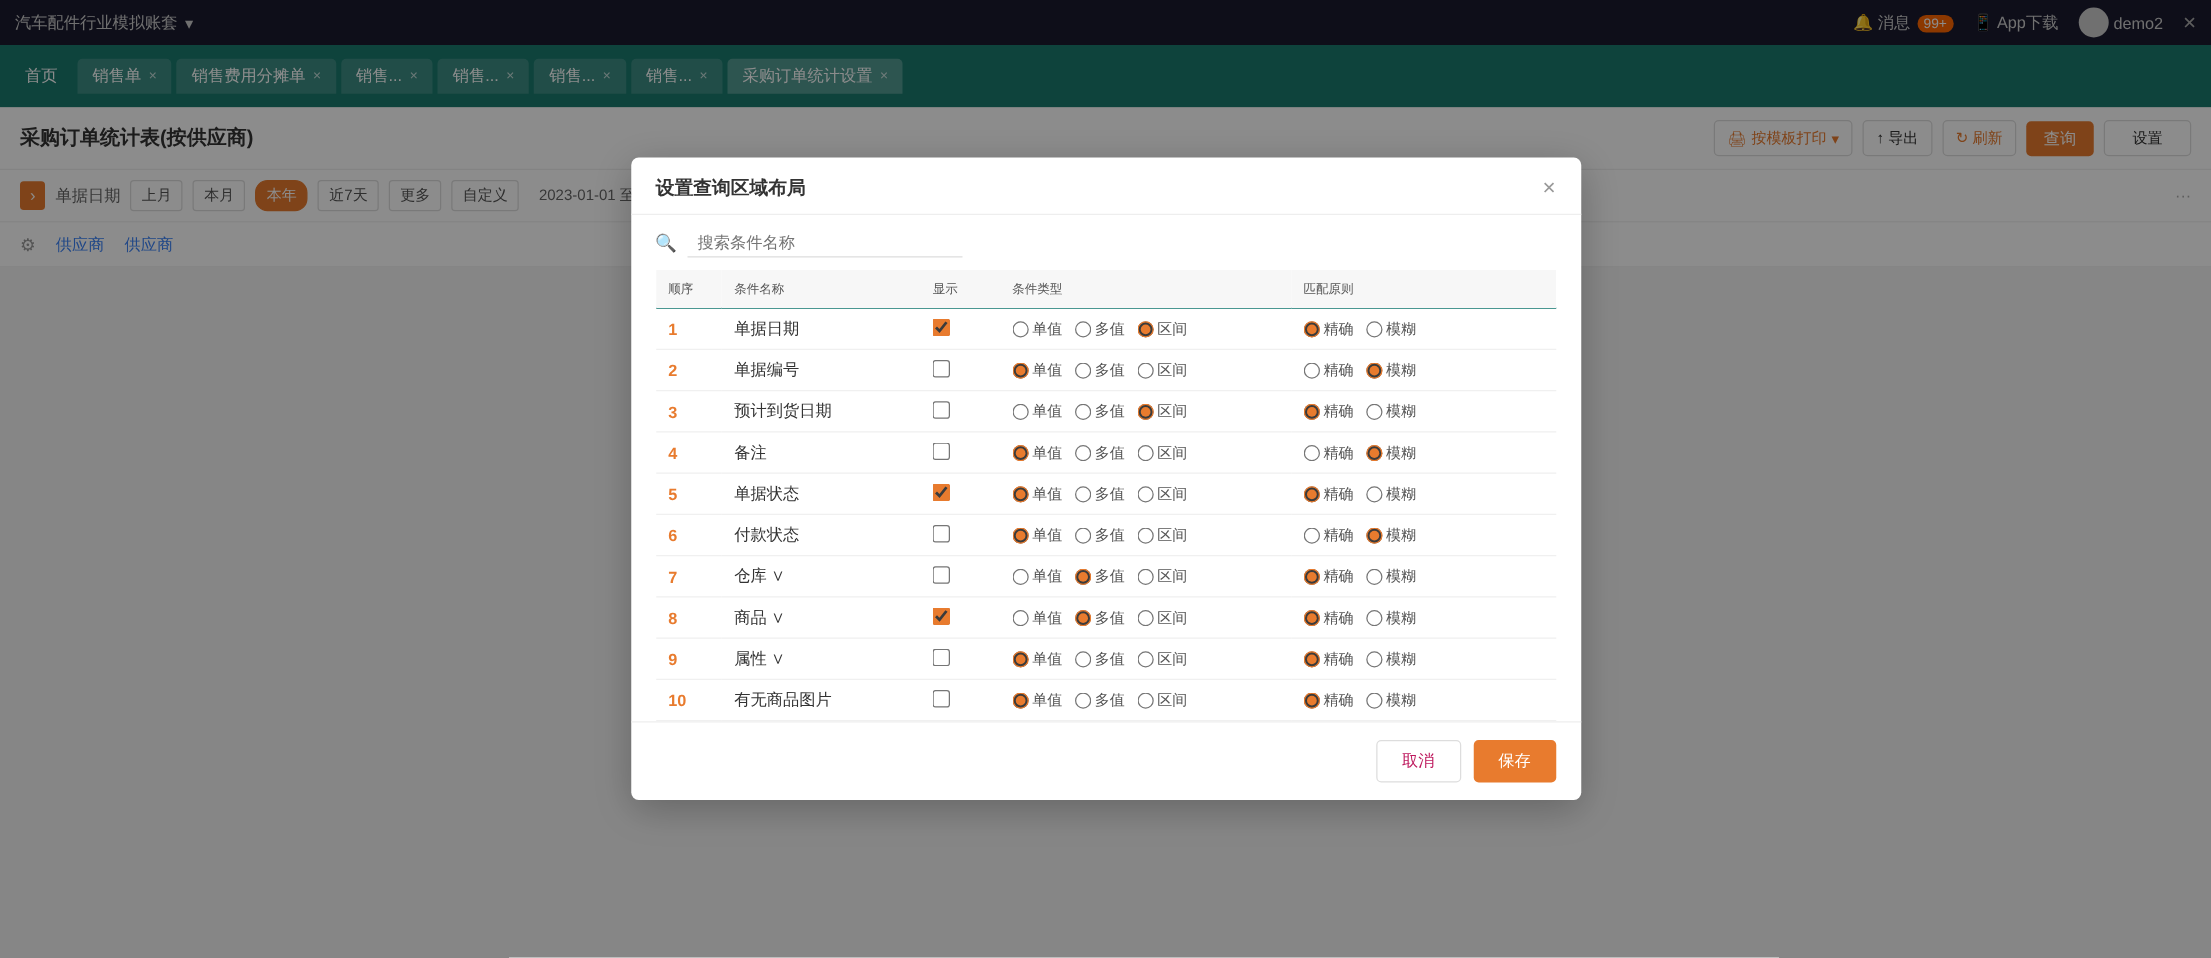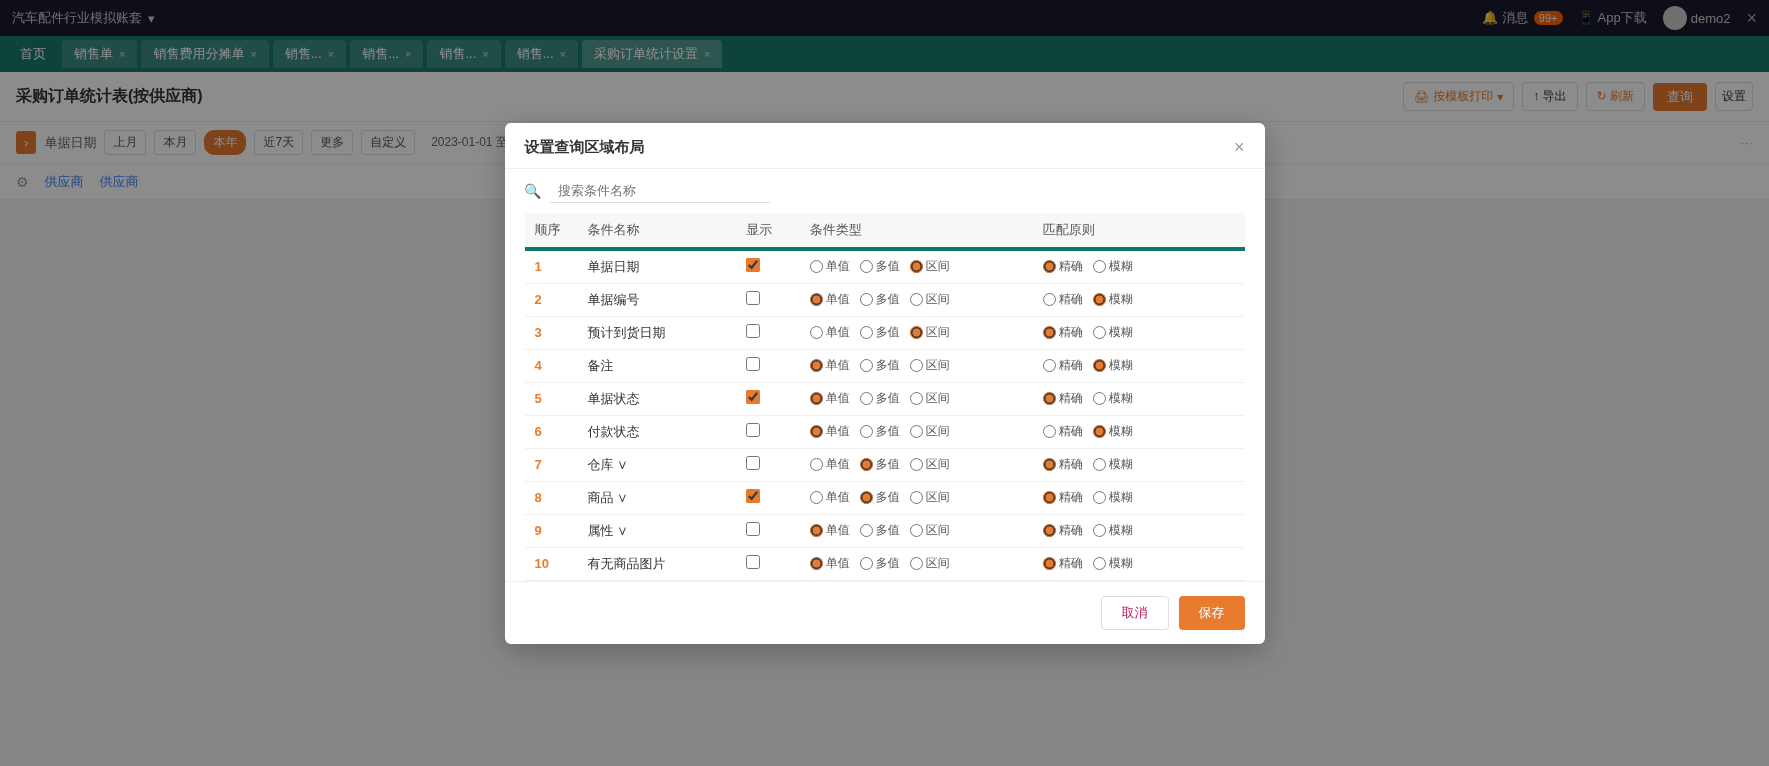--- a/index.html
+++ b/index.html
@@ -16,21 +16,21 @@
       color: #ccc;
     }
     .top-nav-left { font-size: 13px; color: #ccc; display: flex; align-items: center; gap: 6px; }
     .top-nav-right { display: flex; align-items: center; gap: 16px; font-size: 13px; color: #ccc; margin-left: 16px; }
     .top-nav-right .badge { background: #f60; color: #fff; border-radius: 10px; padding: 1px 5px; font-size: 11px; margin-left: 2px; }
     .top-nav-right .close-btn { color: #aaa; cursor: pointer; font-size: 16px; }
 
     
     .tab-bar {
       background: #1a7a6e;
-      height: 36px;
+      height: 50px;
       display: flex;
       align-items: center;
       padding: 0 8px;
       gap: 4px;
     }
     .tab-item {
       background: rgba(255,255,255,0.15);
       color: #fff;
       padding: 5px 12px;
       border-radius: 4px 4px 0 0;
@@ -59,21 +59,21 @@
       align-items: center;
       justify-content: space-between;
       border-bottom: 1px solid #eee;
     }
     .page-title { font-size: 16px; font-weight: bold; color: #333; }
     .page-actions { display: flex; align-items: center; gap: 8px; }
     .btn-print { background: #fff; border: 1px solid #ddd; color: #e87b2e; padding: 5px 10px; border-radius: 4px; cursor: pointer; font-size: 12px; display: flex; align-items: center; gap: 4px; }
     .btn-export { background: #fff; border: 1px solid #ddd; color: #333; padding: 5px 10px; border-radius: 4px; cursor: pointer; font-size: 12px; }
     .btn-refresh { background: #fff; border: 1px solid #ddd; color: #e87b2e; padding: 5px 10px; border-radius: 4px; cursor: pointer; font-size: 12px; }
     .btn-query { background: #e87b2e; color: #fff; border: none; padding: 5px 14px; border-radius: 4px; cursor: pointer; font-size: 13px; }
-    .btn-settings { background: #fff; border: 1px solid #ddd; color: #333; padding: 5px 6px; border-radius: 4px; cursor: pointer; font-size: 12px; }
+    .btn-settings { background: #fff; border: 1px solid #ddd; color: #333; padding: 5px 22px; border-radius: 4px; cursor: pointer; font-size: 12px; }
 
     
     .filter-bar {
       background: #fff;
       padding: 8px 16px;
       display: flex;
       align-items: center;
       gap: 8px;
       border-bottom: 1px solid #eee;
     }
@@ -172,24 +172,24 @@
       padding: 0 20px;
     }
     .dialog-table table {
       width: 100%;
       border-collapse: collapse;
     }
     .dialog-table thead th {
       background: #f7f7f7;
       padding: 8px 10px;
       text-align: left;
-      font-size: 13px;
+      font-size: 10px;
       color: #555;
       font-weight: normal;
-      border-bottom: 4px solid #0f766e;
+      border-bottom: 1px solid #0f766e;
       position: sticky;
       top: 0;
     }
     .dialog-table tbody tr {
       border-bottom: 1px solid #f0f0f0;
     }
     .dialog-table tbody td {
       padding: 7px 10px;
       font-size: 13px;
       color: #333;

